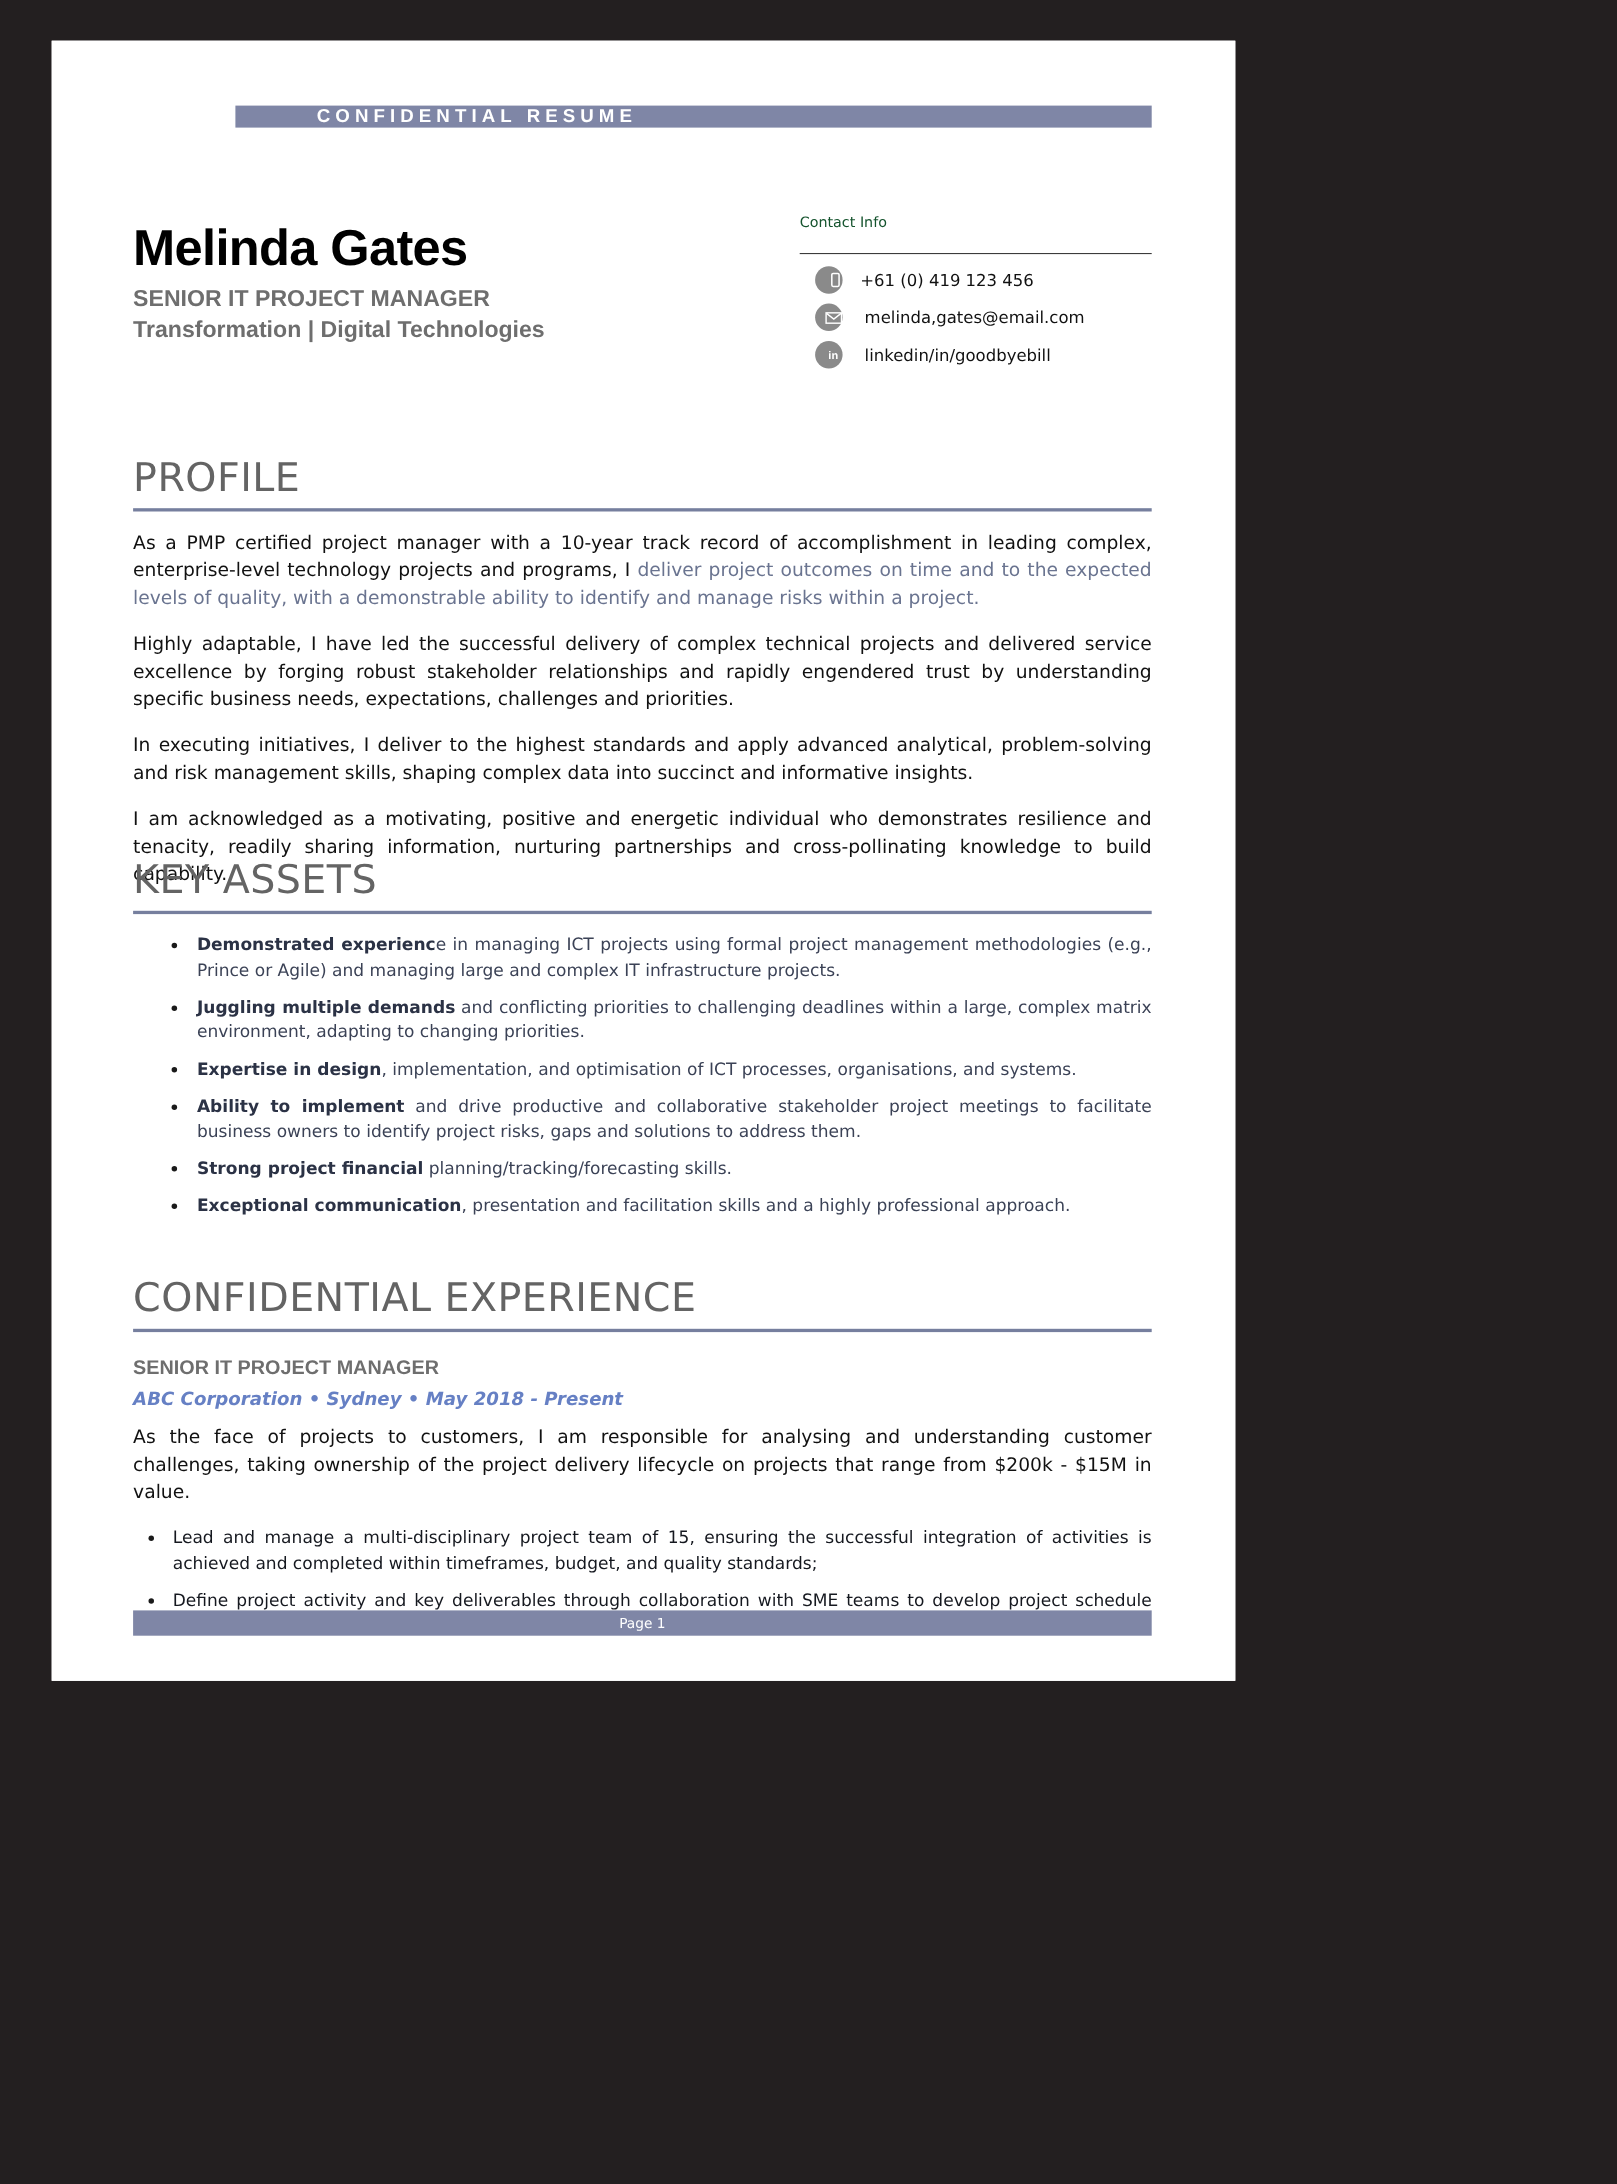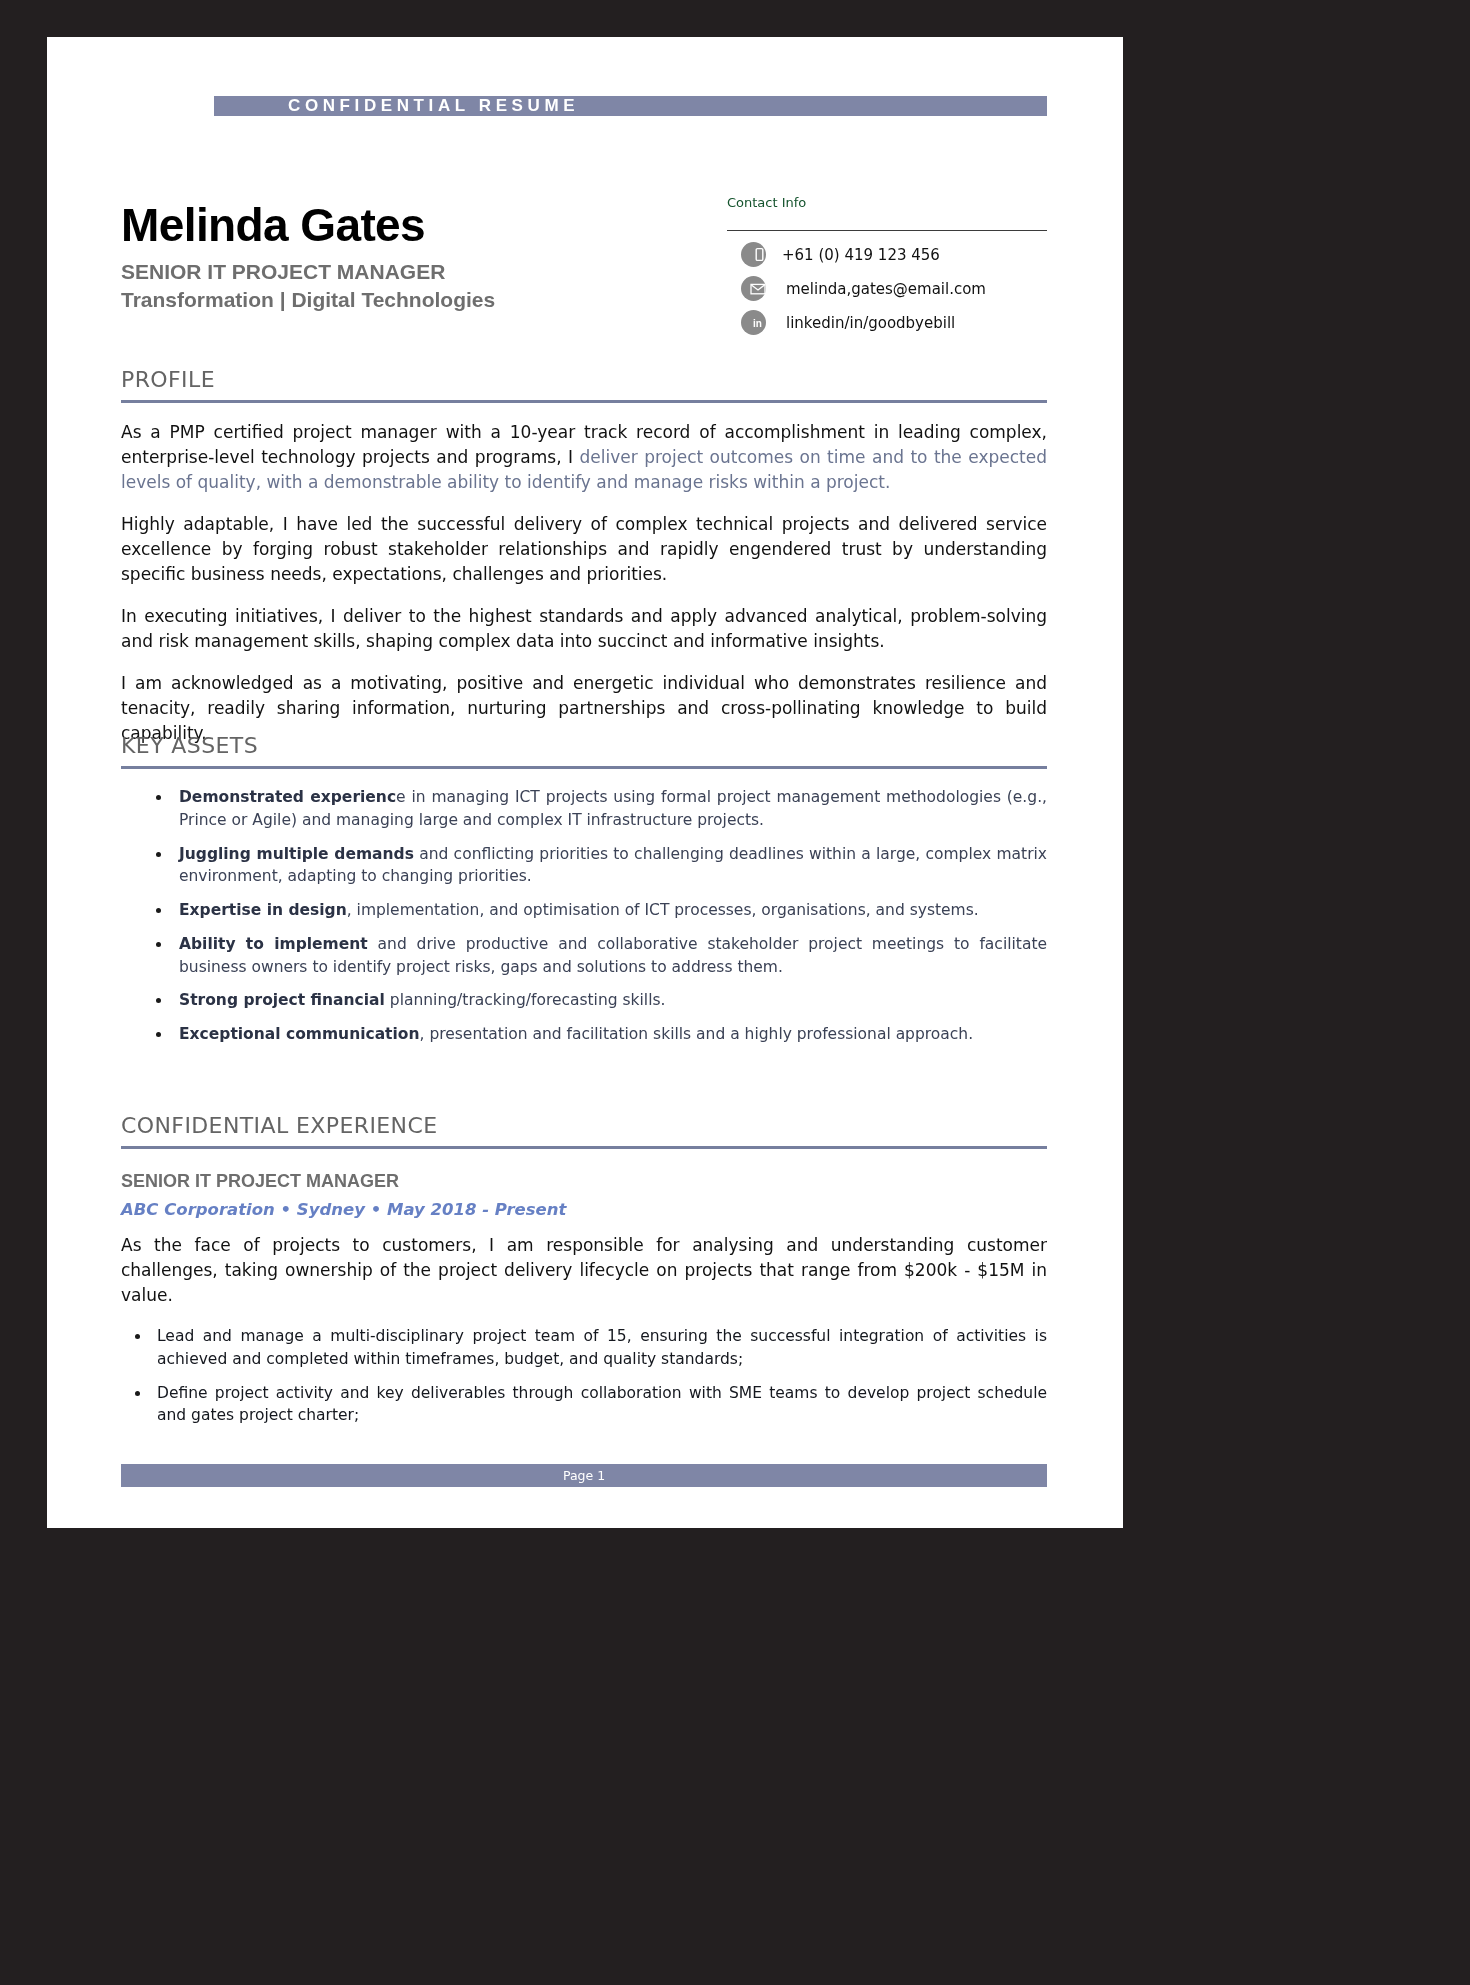--- a/index.html
+++ b/index.html
@@ -121,26 +121,27 @@
     margin-left: 16px;
     font-size: 15px;
     color:#111;
     font-family: "DejaVu Sans", sans-serif;
   }
   .ctext.indent { margin-left: 20px; }
 
   
   .section { position:absolute; left: 74px; width: 926px; }
   .sec-title {
-    font-size: 22px;
+    font-size: 36px;
     color:#646464;
     letter-spacing: 0.4px;
     font-family: "DejaVu Sans", sans-serif;
     font-weight: normal;
     line-height: 1;
+    margin-top: 48px;
   }
   .sec-rule {
     border-bottom: 3px solid #767f9e;
     margin-top: 9px;
   }
 
   .para {
     font-size: 17px;
     line-height: 1.47;
     color:#111111;

